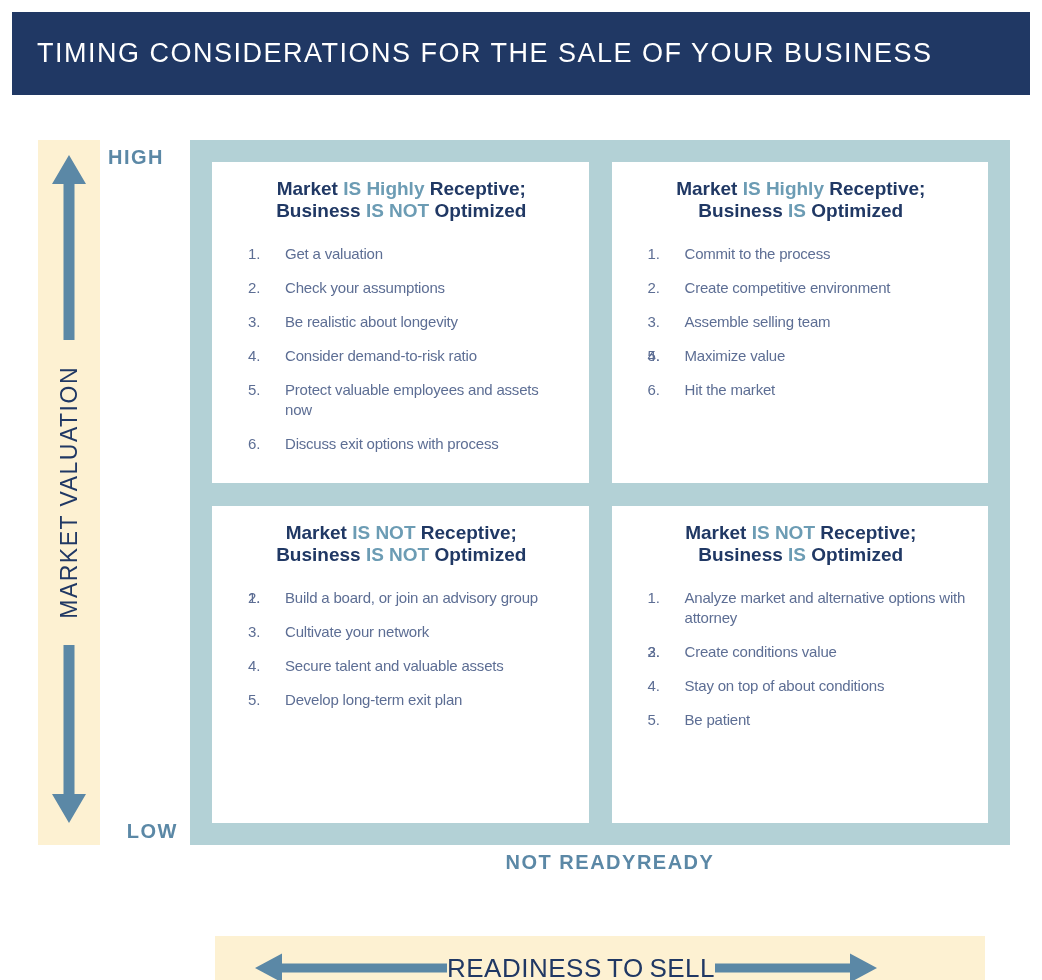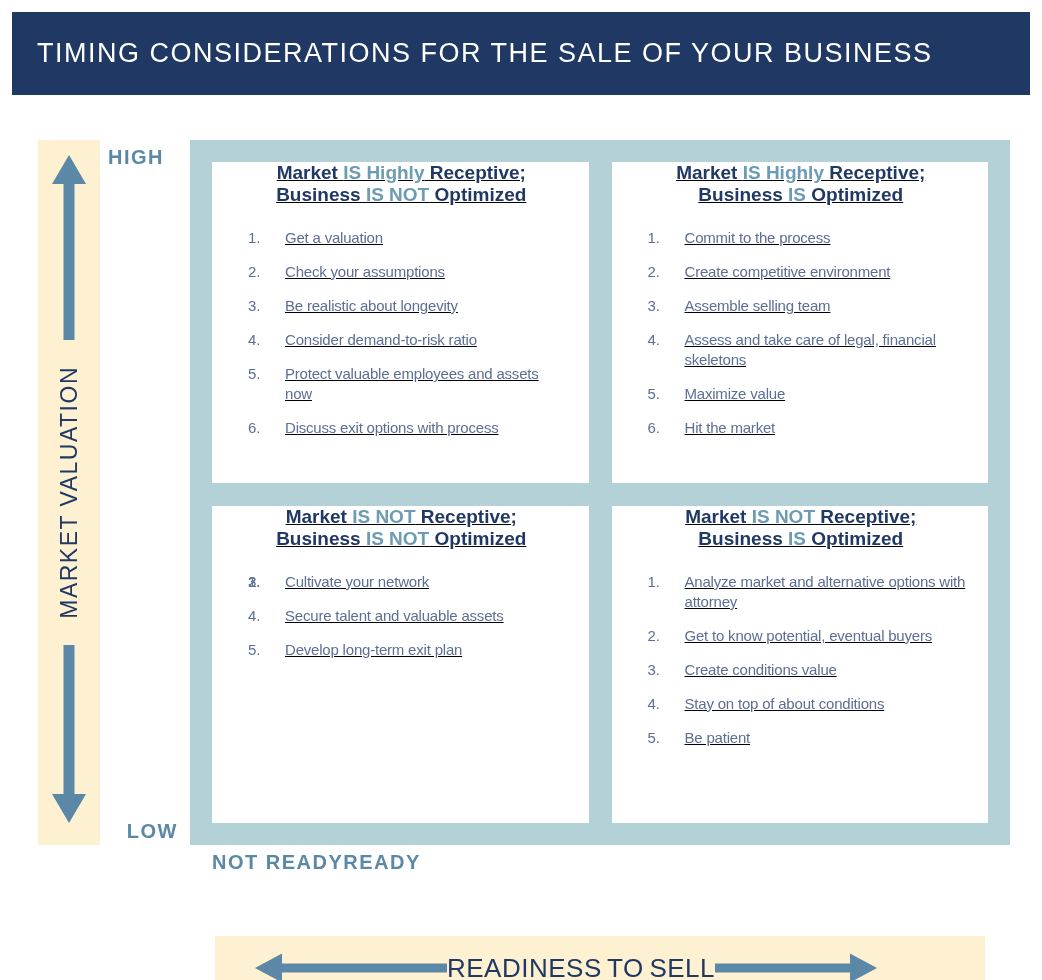--- a/index.html
+++ b/index.html
@@ -30,32 +30,32 @@
   .axis-tick{position:absolute;width:68px;text-align:right;color:var(--steel);
              font-size:20px;font-weight:700;letter-spacing:1.5px;}
   .tick-high{left:96px;top:138px;margin-top:8px;}
   .tick-low{left:110px;top:820px;}
 
   
   .matrix{position:absolute;left:190px;top:140px;width:820px;height:705px;background:var(--teal-bg);
           padding:22px;}
   .quadrant-grid{display:grid;width:100%;height:100%;grid-template-columns:1fr 1fr;
                  grid-template-rows:321px 1fr;gap:23px;}
-  .card{background:var(--white);padding:0 22px 10px 24px;overflow:hidden;text-decoration:underline;}
+  .card{background:var(--white);padding:16px 22px 10px 24px;overflow:hidden;}
   .card-title{text-align:center;font-weight:700;font-size:19px;line-height:22px;margin:0 0 22px;}
   .tone-navy{color:var(--navy);}
   .tone-steel{color:var(--steel-light);}
   .card-list{list-style:none;margin:0;padding:0;counter-reset:item;}
   .card-list li{position:relative;padding-left:49px;margin-bottom:14px;color:var(--list-text);
                 font-size:15px;line-height:20px;letter-spacing:-0.2px;}
   .card-list .num{position:absolute;left:12px;letter-spacing:0;}
 
   
   .x-labels{position:absolute;left:212px;top:851px;width:796px;display:flex;
-            justify-content:flex-start;}
+            justify-content:center;}
   .x-labels span{color:var(--steel);font-size:20px;font-weight:700;letter-spacing:1.5px;}
 
   
   .x-band{position:absolute;left:215px;top:936px;width:770px;height:64px;background:var(--cream);
           display:flex;align-items:center;justify-content:flex-start;padding:0 38px 0 40px;}
   .x-band svg{color:var(--steel);display:block;}
   .x-band .x-label{color:var(--navy);font-size:26px;letter-spacing:0.5px;word-spacing:-2px;white-space:nowrap;}
 </style>
 </head>
 <body>
@@ -98,48 +98,48 @@
 
   <div class="card">
     <div class="card-title">
             <div class="title-line"><span class="tone-navy">Market </span><span class="tone-steel">IS Highly</span><span class="tone-navy"> Receptive;</span></div>
             <div class="title-line"><span class="tone-navy">Business </span><span class="tone-steel">IS</span><span class="tone-navy"> Optimized</span></div>
           </div>
     <ol class="card-list">
             <li><span class="num">1.</span><span class="txt">Commit to the process</span></li>
             <li><span class="num">2.</span><span class="txt">Create competitive environment</span></li>
             <li><span class="num">3.</span><span class="txt">Assemble selling team</span></li>
-            <li><span class="num">4.</span><span class="txt">Assess and take care of legal, financial skeletons</span></li>
+            <li><span class="num">4.</span></li>
             <li><span class="num">5.</span><span class="txt">Maximize value</span></li>
             <li><span class="num">6.</span><span class="txt">Hit the market</span></li>
           </ol>
   </div>
 
   <div class="card">
     <div class="card-title">
             <div class="title-line"><span class="tone-navy">Market </span><span class="tone-steel">IS NOT</span><span class="tone-navy"> Receptive;</span></div>
             <div class="title-line"><span class="tone-navy">Business </span><span class="tone-steel">IS NOT</span><span class="tone-navy"> Optimized</span></div>
           </div>
     <ol class="card-list">
             <li><span class="num">1.</span></li>
-            <li><span class="num">2.</span></li>
+            <li><span class="num">2.</span><span class="txt">Build a board, or join an advisory group</span></li>
             <li><span class="num">3.</span><span class="txt">Cultivate your network</span></li>
             <li><span class="num">4.</span><span class="txt">Secure talent and valuable assets</span></li>
             <li><span class="num">5.</span><span class="txt">Develop long-term exit plan</span></li>
           </ol>
   </div>
 
   <div class="card">
     <div class="card-title">
             <div class="title-line"><span class="tone-navy">Market </span><span class="tone-steel">IS NOT</span><span class="tone-navy"> Receptive;</span></div>
             <div class="title-line"><span class="tone-navy">Business </span><span class="tone-steel">IS</span><span class="tone-navy"> Optimized</span></div>
           </div>
     <ol class="card-list">
             <li><span class="num">1.</span><span class="txt">Analyze market and alternative options with attorney</span></li>
-            <li><span class="num">2.</span><span class="txt">Get to know potential, eventual buyers</span></li>
+            <li><span class="num">2.</span></li>
             <li><span class="num">3.</span><span class="txt">Create conditions value</span></li>
             <li><span class="num">4.</span><span class="txt">Stay on top of about conditions</span></li>
             <li><span class="num">5.</span><span class="txt">Be patient</span></li>
           </ol>
   </div>
 </div>
   </div>
 
   <div class="x-labels">
     <span>NOT READY</span>

